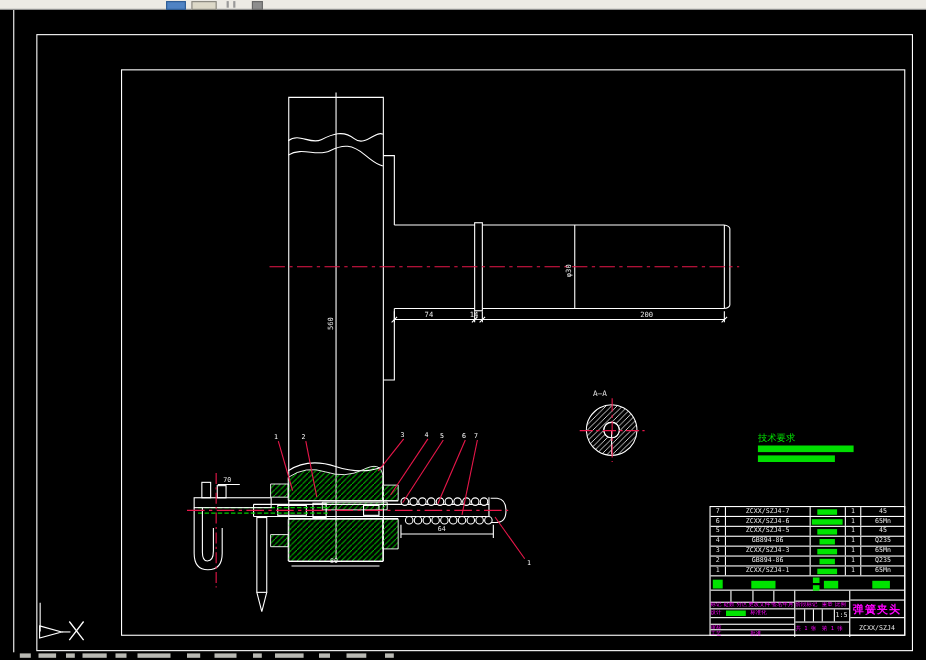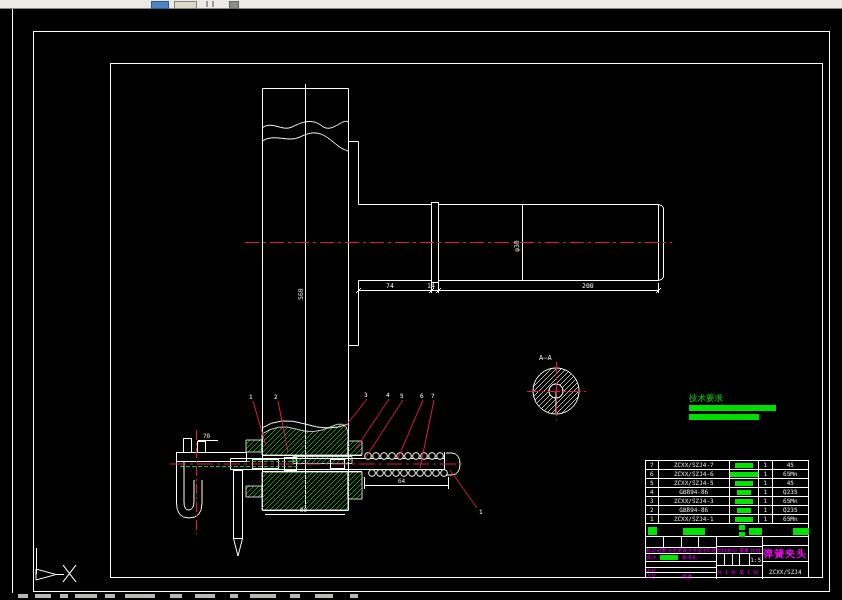--- a/index.html
+++ b/index.html
@@ -5,21 +5,21 @@
   html,body{margin:0;padding:0;background:#000;}
   #stage{position:relative;width:842px;height:600px;background:#000;overflow:hidden;
          font-family:"DejaVu Sans Mono","Liberation Mono",monospace;}
   
   #toolbar{position:absolute;left:0;top:0;width:842px;height:8px;background:#eceae4;border-bottom:1px solid #8a8a8a;}
   .tbicon{position:absolute;top:1px;height:6px;}
   
   svg{position:absolute;left:0;top:0;}
   svg text{font-family:"DejaVu Sans Mono","Liberation Mono",monospace;}
   
-  #tblock{position:absolute;left:645px;top:460px;width:164px;height:118px;box-sizing:border-box;border:1px solid #fff;text-decoration:underline;}
+  #tblock{position:absolute;left:645px;top:460px;width:178px;height:118px;box-sizing:border-box;border:1px solid #fff;text-decoration:underline;}
   .bomrow{display:flex;height:9px;box-sizing:border-box;border-bottom:1px solid #fff;}
   .bcell{box-sizing:border-box;border-right:1px solid #fff;height:100%;overflow:hidden;
          color:#e8e8e8;font-size:6px;line-height:8px;text-align:center;white-space:nowrap;}
   .bcell:last-child{border-right:none;}
   .c-no{width:14px;} .c-code{width:78px;} .c-name{width:32px;display:flex;align-items:center;justify-content:center;}
   .c-qty{width:15px;} .c-mat{width:39px;}
   .gbar{height:5px;background:#00e400;}
   #bomheader{position:relative;height:13px;box-sizing:border-box;border-bottom:1px solid #fff;}
   .gblock{position:absolute;background:#00e400;}
   #lower{position:relative;height:42px;display:flex;}

